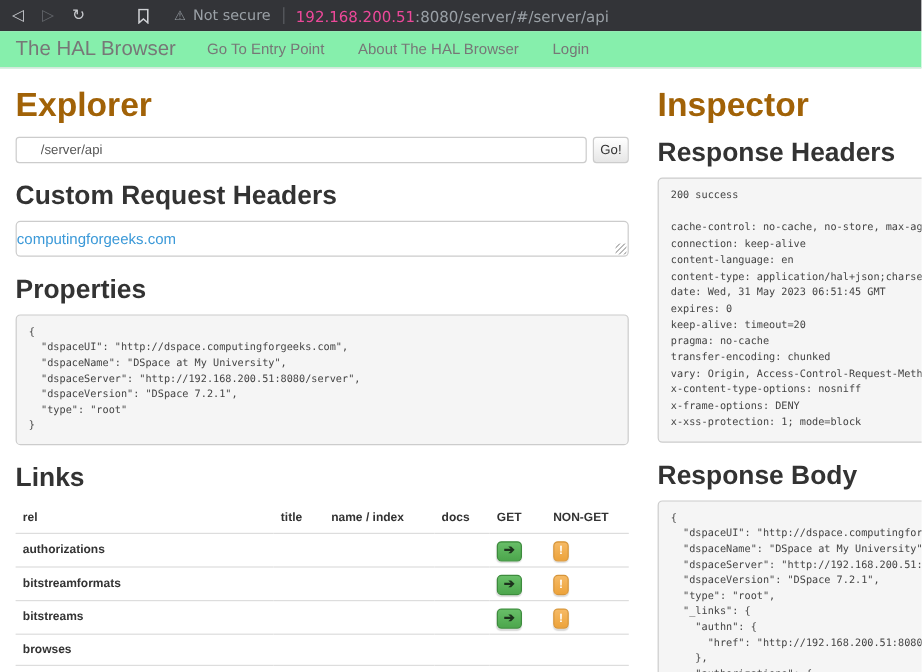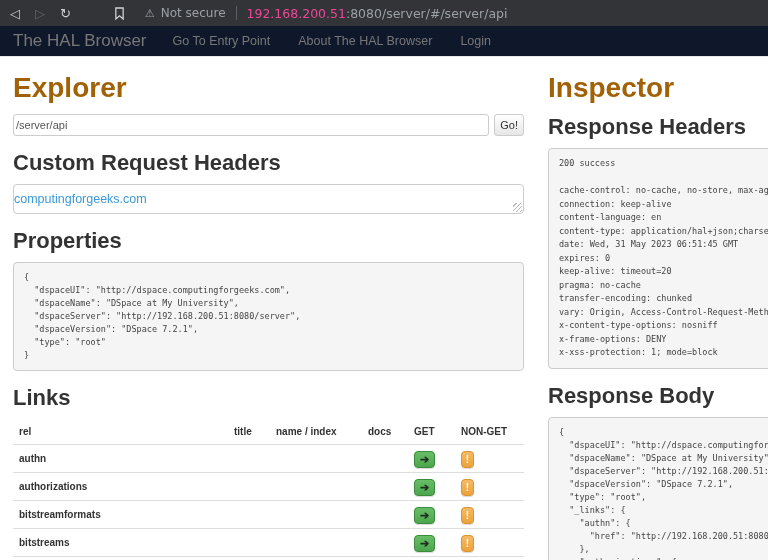--- a/index.html
+++ b/index.html
@@ -15,40 +15,40 @@
   .nav-glyph.disabled { color: #63666b; }
   .bookmark-wrap { margin-left: 28px; margin-right: 20px; display: flex; align-items: center; }
   .warn-glyph { font-size: 11px; color: #9aa0a6; margin-right: 6px; line-height: 1; }
   .not-secure { font-size: 12px; color: #9aa0a6; text-align: right; }
   .chrome-sep { width: 1px; height: 14px; background: #5b5e63; margin: 0 10px; }
   .url-text { font-size: 12.5px; color: #9aa0a6; white-space: nowrap; }
   .url-text .host { color: #ec4899; }
 
   
   .hal-navbar {
-    height: 31px; background: #0f172a; border-bottom: 1px solid #e7e7e7;
+    height: 31px; background: #86efac; border-bottom: 1px solid #e7e7e7;
     display: flex; align-items: center; padding-left: 13px;
   }
   .brand { font-size: 17px; color: #777; margin-right: 26px; cursor: default; }
   .nav-link { font-size: 12.5px; color: #777; margin-right: 28px; text-decoration: none; }
 
   
   .content { display: flex; padding: 0 13px; align-items: flex-start; }
   .left-col  { width: 511px; flex: none; }
   .right-col { width: 511px; flex: none; margin-left: 24px; }
 
   h1.page-h1 { font-size: 28px; font-weight: bold; color: #a16207; margin: 15px 0 10px; }
   h2.page-h2 { font-size: 22px; font-weight: bold; color: #333; margin: 14px 0 8px; }
   h2.tight   { margin-top: 4px; }
 
   
   .address-row { display: flex; margin-top: 10px; }
   .address-input {
     flex: 1; height: 22px; border: 1px solid #ccc; border-radius: 3px;
-    padding: 2px 2px; font-size: 11px; color: #555; margin-right: 5px;
+    padding: 2px 20px; font-size: 11px; color: #555; margin-right: 5px;
     font-family: "Liberation Sans", sans-serif;
   }
   .go-btn {
     height: 22px; padding: 2px 5px; font-size: 11px; color: #333;
     background: linear-gradient(#ffffff, #e6e6e6); border: 1px solid #ccc;
     border-radius: 3px; cursor: pointer; font-family: "Liberation Sans", sans-serif;
   }
 
   
   .textarea-box {
@@ -154,28 +154,20 @@
           <th class="col-rel">rel</th>
           <th class="col-title">title</th>
           <th class="col-name">name / index</th>
           <th class="col-docs">docs</th>
           <th class="col-get">GET</th>
           <th>NON-GET</th>
         </tr>
       </thead>
       <tbody>
         <tr>
-          <td class="rel-cell">authn</td>
-          <td></td>
-            <td></td>
-            <td></td>
-          <td><span class="get-btn"><span>➔</span></span></td>
-          <td><span class="nonget-btn"><span>!</span></span></td>
-        </tr>
-        <tr>
           <td class="rel-cell">authorizations</td>
           <td></td>
             <td></td>
             <td></td>
           <td><span class="get-btn"><span>➔</span></span></td>
           <td><span class="nonget-btn"><span>!</span></span></td>
         </tr>
         <tr>
           <td class="rel-cell">bitstreamformats</td>
           <td></td>

